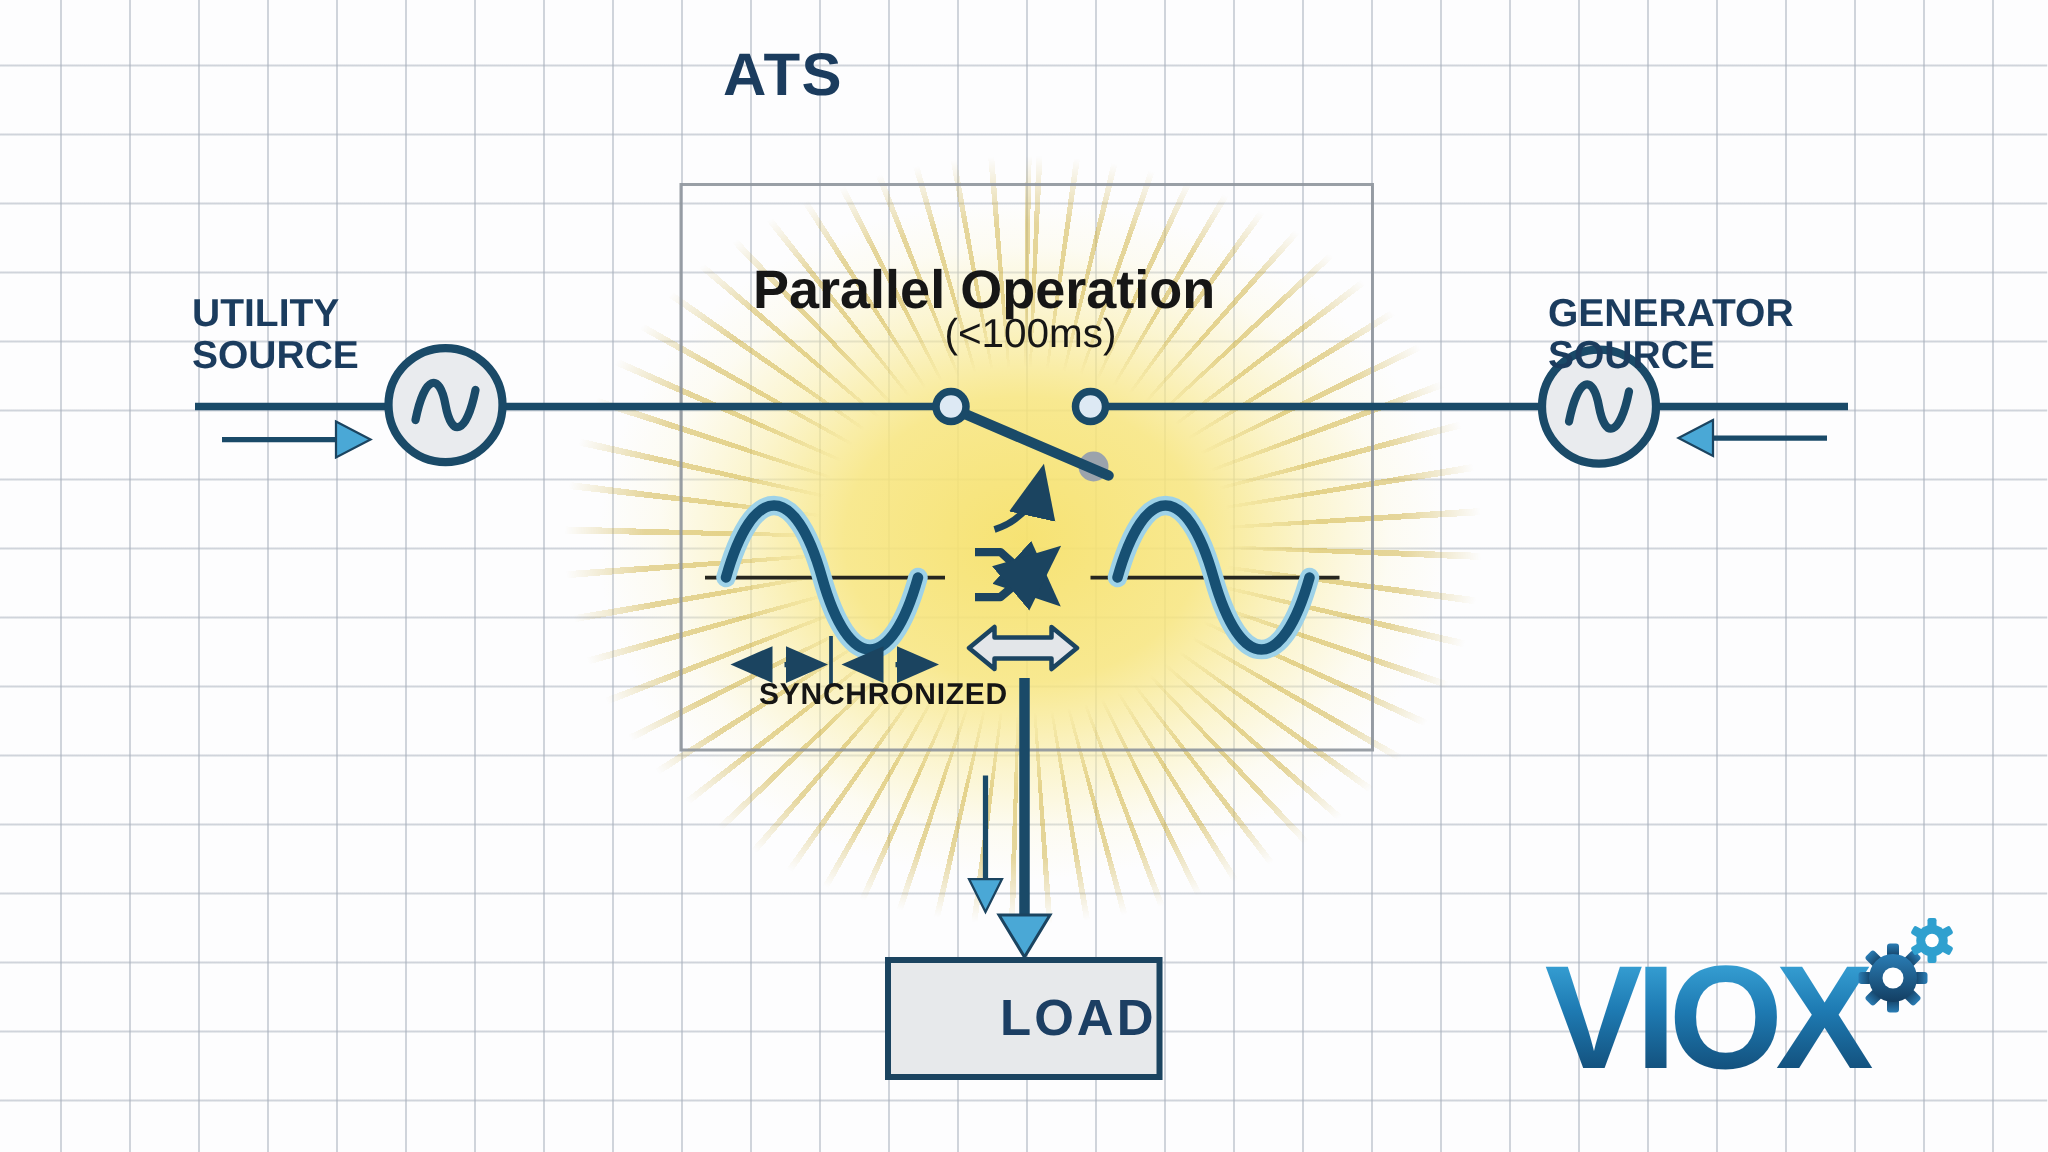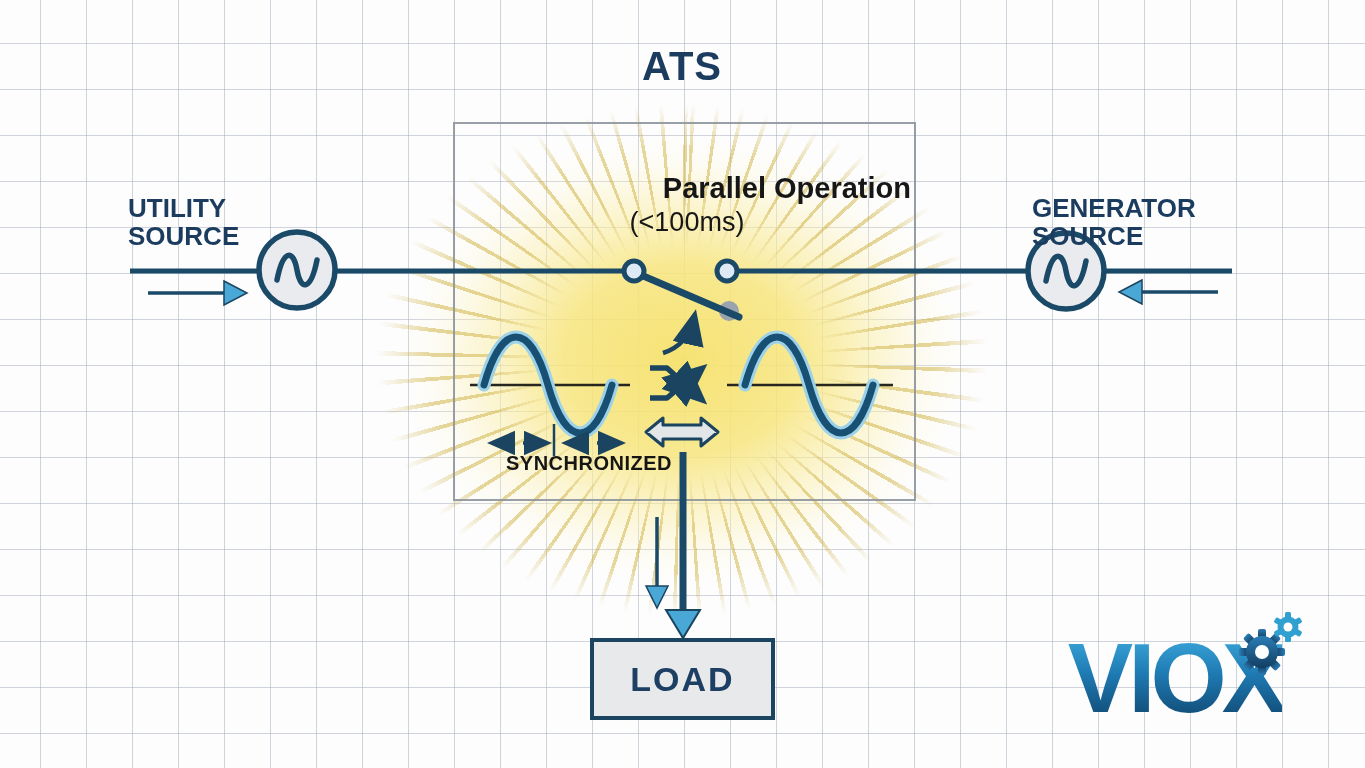--- a/index.html
+++ b/index.html
@@ -30,39 +30,39 @@
     mask-image:radial-gradient(ellipse 50% 50% at center,
       transparent 0%, transparent 36%, #000 52%, #000 66%, transparent 80%);
   }
   
   .ats-box{
     left:453px;top:122px;width:459px;height:375px;
     border:2.5px solid rgba(142,149,156,0.9);
   }
   
   .t-navy{color:#1b3c5e;font-weight:bold;}
-  .title{left:482px;top:44px;width:400px;text-align:center;font-size:40px;letter-spacing:1px;}
+  .title{left:482px;top:28px;width:400px;text-align:left;font-size:40px;letter-spacing:1px;}
   .subtitle{left:382px;top:84px;width:600px;text-align:center;font-size:27px;letter-spacing:0.5px;}
   .src-label{font-size:26px;line-height:28px;text-align:left;}
   .utility-label{left:128px;top:194px;width:140px;}
   .generator-label{left:1032px;top:194px;width:185px;}
-  .op-title{left:502px;top:172px;width:370px;text-align:right;font-size:29px;font-weight:bold;color:#161616;padding-left:39px;}
+  .op-title{left:502px;top:172px;width:370px;text-align:left;font-size:36px;font-weight:bold;color:#161616;}
   .op-time{left:502px;top:207px;width:370px;text-align:center;font-size:27px;font-weight:normal;color:#161616;}
   .sync-label{left:468px;top:452px;width:178px;text-align:center;font-size:20px;font-weight:bold;color:#151515;letter-spacing:0.5px;margin-left:32px;}
   
   .load-box{
     left:590px;top:638px;width:185px;height:82px;box-sizing:border-box;
     border:4px solid #1b4460;background:#e7e9eb;
-    display:flex;align-items:center;justify-content:center;
+    display:flex;align-items:center;justify-content:flex-end;
     font-size:34px;font-weight:bold;color:#1c3f63;letter-spacing:2px;
   }
   
   .brand{left:992px;top:616px;width:300px;height:130px;}
   .brand-word{
-    position:absolute;left:0;top:6px;width:290px;text-align:right;
+    position:absolute;left:0;top:6px;width:290px;text-align:center;
     font-size:98px;font-weight:bold;letter-spacing:-5px;
     background:linear-gradient(180deg,#45b6e8 0%,#1e7ab2 46%,#0d3a60 100%);
     -webkit-background-clip:text;background-clip:text;color:transparent;
   }
   svg{display:block;}
 </style>
 </head>
 <body>
 
 <div id="stage">

